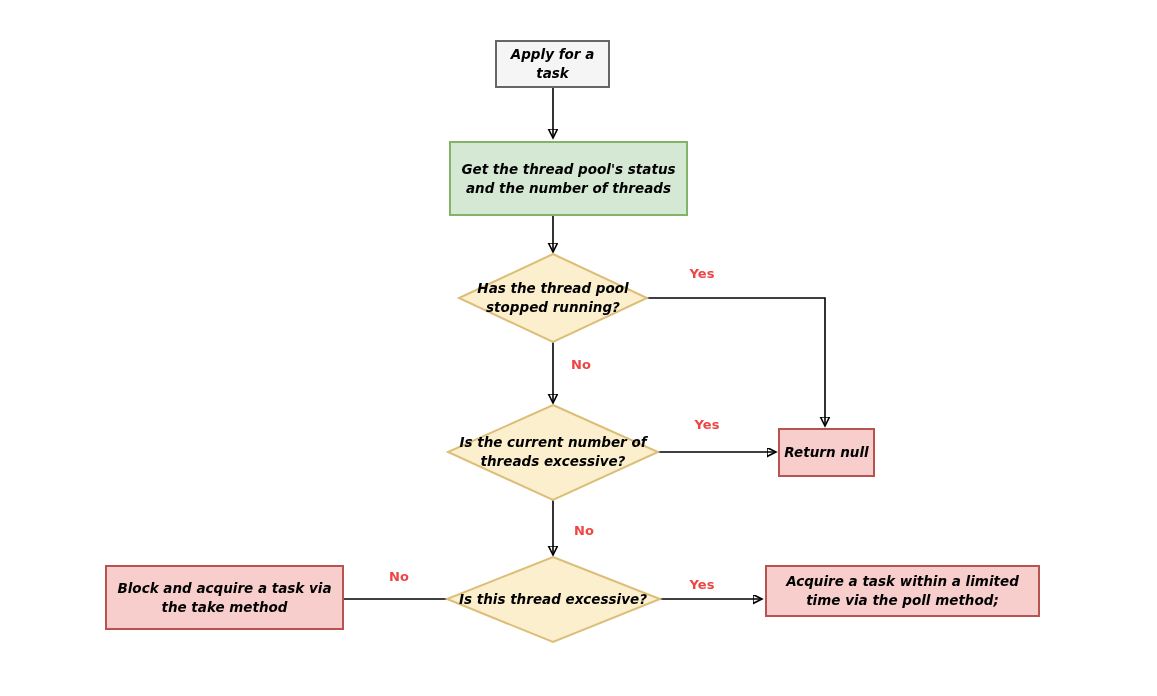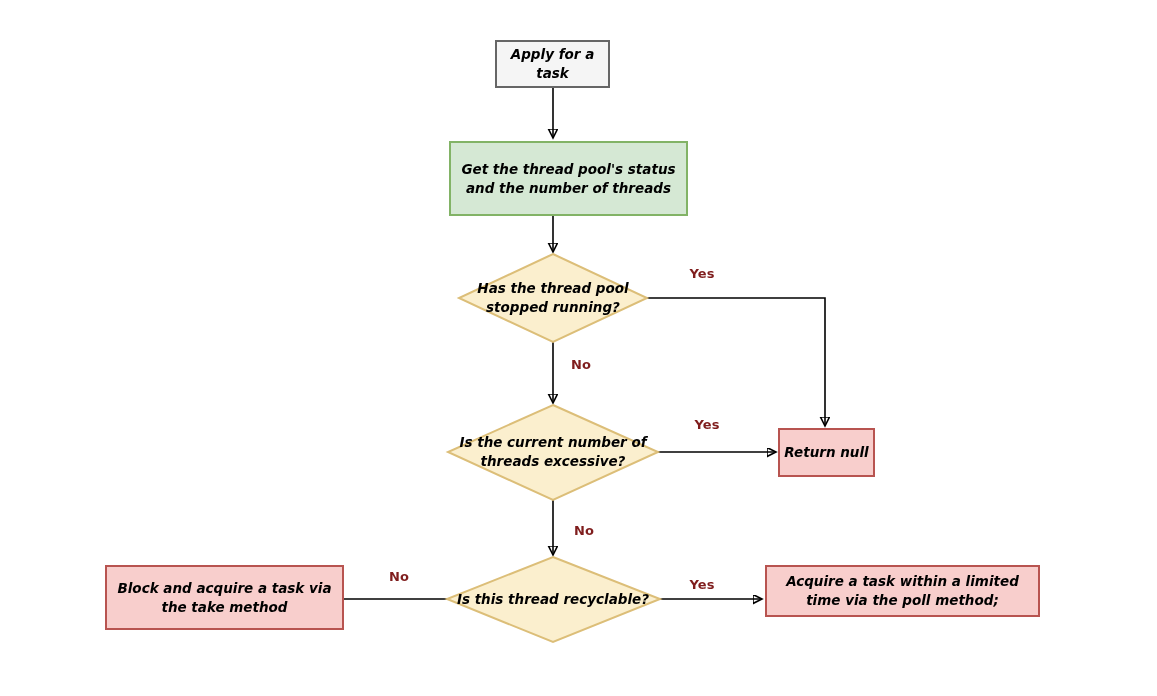--- a/index.html
+++ b/index.html
@@ -21,21 +21,21 @@
     position:absolute;display:flex;align-items:center;justify-content:center;
     text-align:center;font-style:italic;font-weight:bold;font-size:13.5px;line-height:1.4;
     color:#000;white-space:pre-line;box-sizing:border-box;padding:2px;
   }
   .rect{border:2px solid;}
   .rect.gray{background:var(--gray-fill);border-color:var(--gray-stroke);}
   .rect.green{background:var(--green-fill);border-color:var(--green-stroke);}
   .rect.red{background:var(--red-fill);border-color:var(--red-stroke);}
   .diamond-text{background:transparent;}
   .edge-label{
-    position:absolute;font-weight:bold;font-size:13px;color:#7f1d1d;
+    position:absolute;font-weight:bold;font-size:13px;color:#ef4444;
     text-align:center;font-style:normal;
   }
 </style>
 </head>
 <body>
 
 <div class="canvas">
 
   <svg class="edges" viewBox="0 0 1157 696">
     <defs>
@@ -76,21 +76,21 @@
   <div class="node diamond-text" style="left:453px;top:272px;width:200px;height:52px;">
     <span>Has the thread pool
 stopped running?</span>
   </div>
 
   <div class="node rect red" style="left:778px;top:428px;width:97px;height:49px;">
     <span>Return null</span>
   </div>
 
   <div class="node diamond-text" style="left:433px;top:586px;width:240px;height:26px;">
-    <span>Is this thread recyclable?</span>
+    <span>Is this thread excessive?</span>
   </div>
 
   <div class="node rect red" style="left:105px;top:565px;width:239px;height:65px;">
     <span>Block and acquire a task via
 the take method</span>
   </div>
 
   <div class="node rect red" style="left:765px;top:565px;width:275px;height:52px;">
     <span>Acquire a task within a limited
 time via the poll method;</span>

